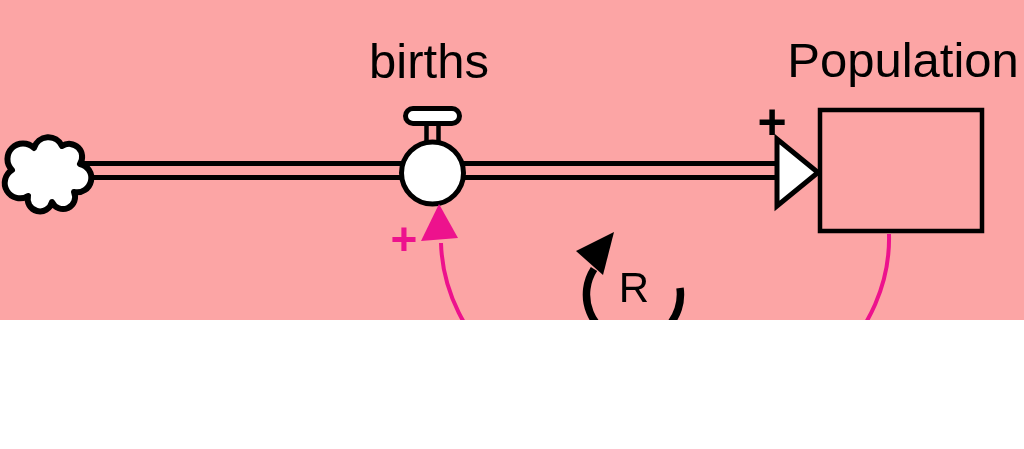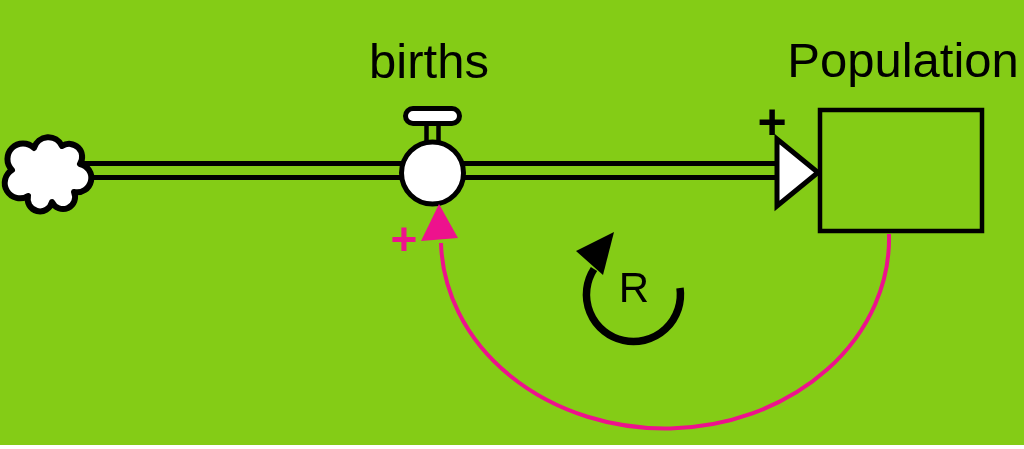--- a/index.html
+++ b/index.html
@@ -3,22 +3,22 @@
 <meta charset="utf-8">
 <style>
   html, body {
     margin: 0;
     padding: 0;
     background: #ffffff;
   }
   .stage {
     position: relative;
     width: 1024px;
-    height: 445px;
-    background: #84cc16;
+    height: 320px;
+    background: #fca5a5;
     overflow: hidden;
     font-family: "Liberation Sans", sans-serif;
   }
   svg { display: block; }
   .ink-stroke { stroke: #000000; fill: none; }
   .ink-fill-white { stroke: #000000; fill: #ffffff; }
   .label-text {
     font-family: "Liberation Sans", sans-serif;
     font-size: 49px;
     fill: #000000;

